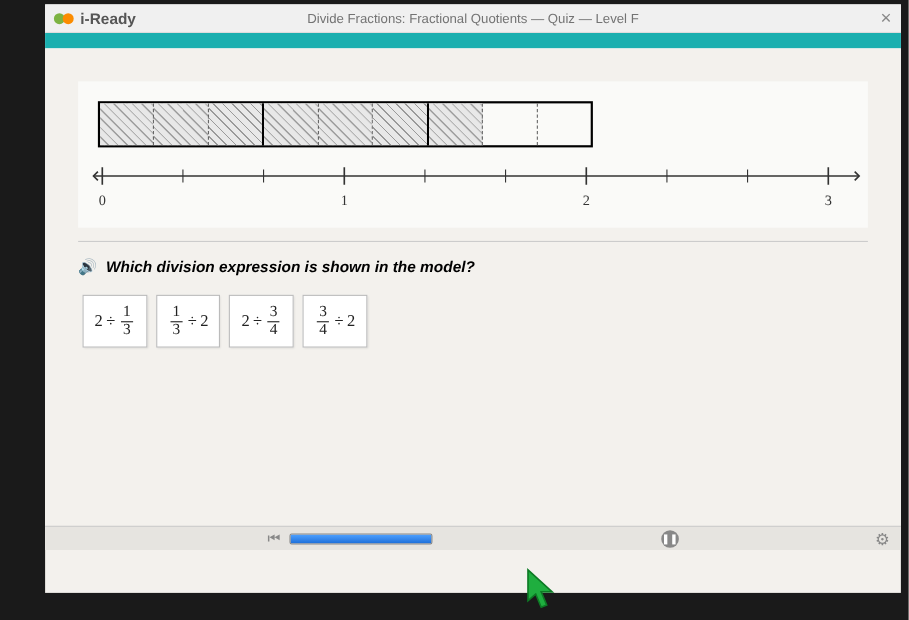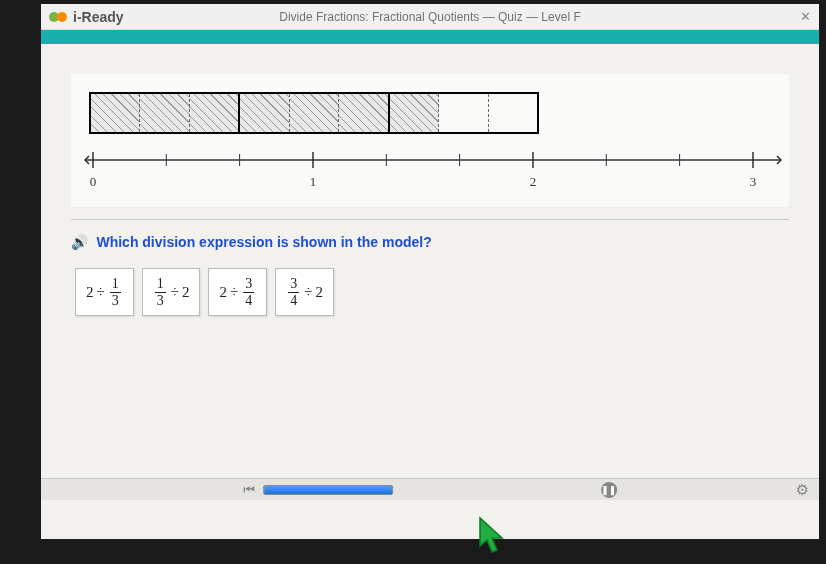--- a/index.html
+++ b/index.html
@@ -127,21 +127,22 @@
       gap: 8px;
       margin-bottom: 18px;
     }
     .audio-icon {
       color: #0b6e99;
       font-size: 14px;
     }
     .question-text {
       font-size: 14px;
       font-weight: bold;
-      color: #1d4ed8;
+      color: #000000;
+      font-style: italic;
     }
     .answer-choices {
       display: flex;
       gap: 8px;
       margin-left: 4px;
     }
     .choice {
       border: 1px solid #bbb;
       background: #fff;
       padding: 6px 10px;

